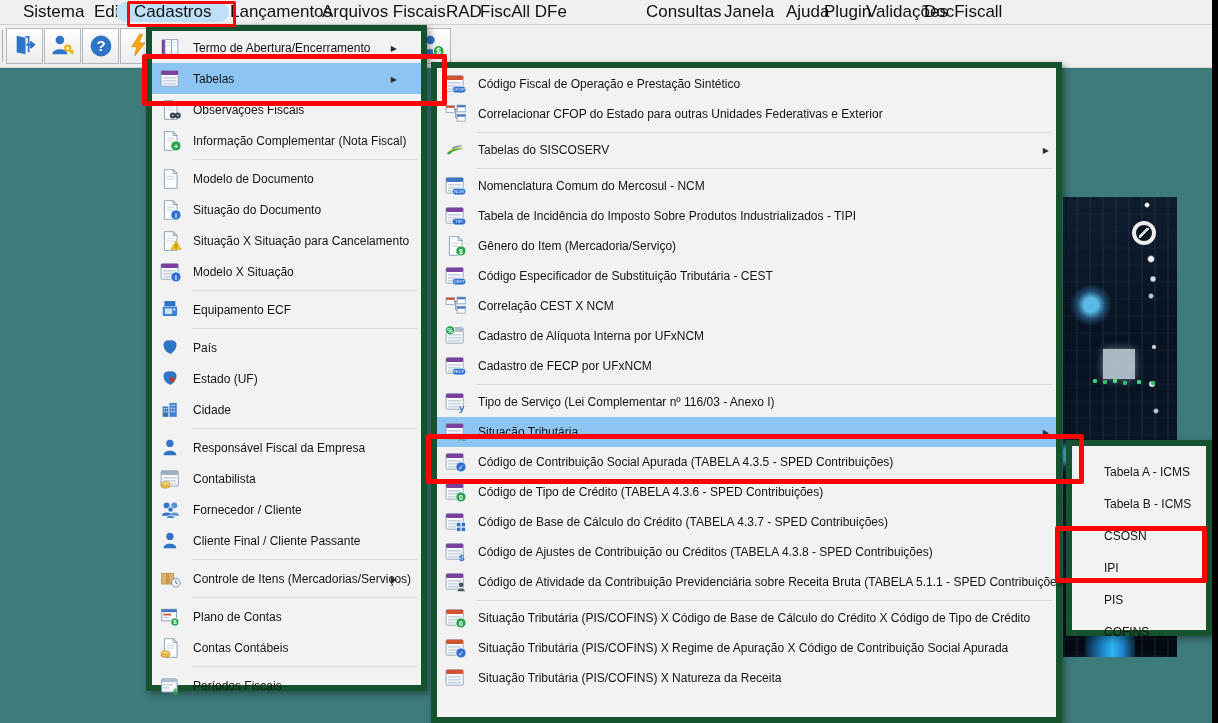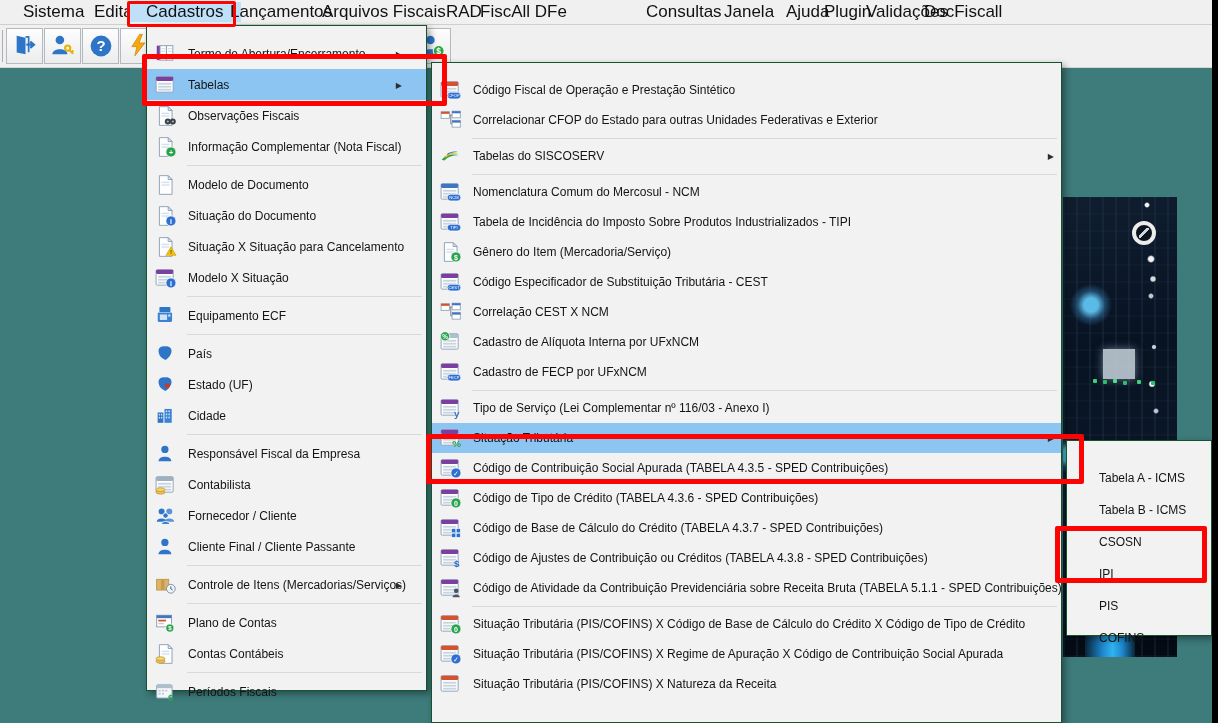--- a/index.html
+++ b/index.html
@@ -8,21 +8,21 @@
     background:#000;
     font-family:"Liberation Sans","DejaVu Sans",sans-serif;
     -webkit-font-smoothing:antialiased;
   }
   
   .menubar{position:absolute;left:0;top:0;width:1212px;height:24px;background:#f0f0f0;border-bottom:1px solid #cfcfcf;z-index:2;}
   .mb-item{position:absolute;top:2px;height:20px;line-height:20px;padding:0 8px;font-size:17px;color:#111;cursor:default;white-space:nowrap;}
   .mb-item.hl{background:#bfe0f9;padding:0 18px;}
   .mb-item:nth-child(1){left:15px;}
   .mb-item:nth-child(2){left:86px;}
-  .mb-item:nth-child(3){left:128px;}
+  .mb-item:nth-child(3){left:116px;border-radius:10px;}
   .mb-item:nth-child(4){left:222px;}
   .mb-item:nth-child(5){left:314px;}
   .mb-item:nth-child(6){left:438px;}
   .mb-item:nth-child(7){left:472px;}
   .mb-item:nth-child(8){left:638px;}
   .mb-item:nth-child(9){left:716px;}
   .mb-item:nth-child(10){left:778px;}
   .mb-item:nth-child(11){left:816px;}
   .mb-item:nth-child(12){left:858px;}
   .mb-item:nth-child(13){left:916px;}
@@ -56,22 +56,22 @@
   }
   #wp-ring{position:absolute;left:69px;top:24px;width:16px;height:16px;border:4px solid #ececec;border-radius:50%;background:#0c1420;}
   #wp-ring:after{content:"";position:absolute;left:3px;top:3px;width:10px;height:10px;background:linear-gradient(135deg,transparent 40%,#cfd6dd 40% 60%,transparent 60%);}
   #wp-square{position:absolute;left:40px;top:152px;width:32px;height:30px;background:rgba(208,220,228,.82);box-shadow:0 0 8px rgba(200,220,235,.5);}
   #wp-greens{position:absolute;left:30px;top:182px;width:4px;height:4px;background:#39d07a;border-radius:1px;
     box-shadow:10px 1px 0 #2bbf6b,20px 0 0 #45e28a,30px 2px 0 #2bbf6b,44px 1px 0 #39d07a,58px 2px 0 #2bbf6b;}
   #wp-blueband{position:absolute;left:22px;top:437px;width:50px;height:23px;
     background:linear-gradient(90deg,#0a2437 0%,#1d86cc 35%,#2fb4f2 55%,#1d86cc 75%,#0a2437 100%);}
 
   
-  .panel{position:absolute;background:#f2f2f2;border:1px solid #14532d;box-sizing:border-box;
-    box-shadow:3px 3px 7px rgba(0,0,0,.38);padding-top:12px;}
+  .panel{position:absolute;background:#f2f2f2;border:6px solid #14532d;box-sizing:border-box;
+    box-shadow:3px 3px 7px rgba(0,0,0,.38);padding-top:1px;}
   #panel1{left:146px;top:25px;width:281px;height:666px;z-index:20;}
   #panel2{left:431px;top:62px;width:631px;height:661px;z-index:21;}
   #panel3{left:1066px;top:440px;width:146px;height:196px;z-index:22;}
 
   .mi{display:flex;align-items:center;height:31px;position:relative;padding-left:6px;cursor:default;}
   #panel2 .mi{height:30px;}
   #panel3 .mi{height:32px;padding-left:32px;align-items:flex-end;}
   .mi.hl{background:#8cc5f2;}
   .ic{width:26px;min-width:26px;display:flex;justify-content:center;align-items:center;}
   .lbl{margin-left:9px;font-size:12px;color:#141414;white-space:nowrap;}

